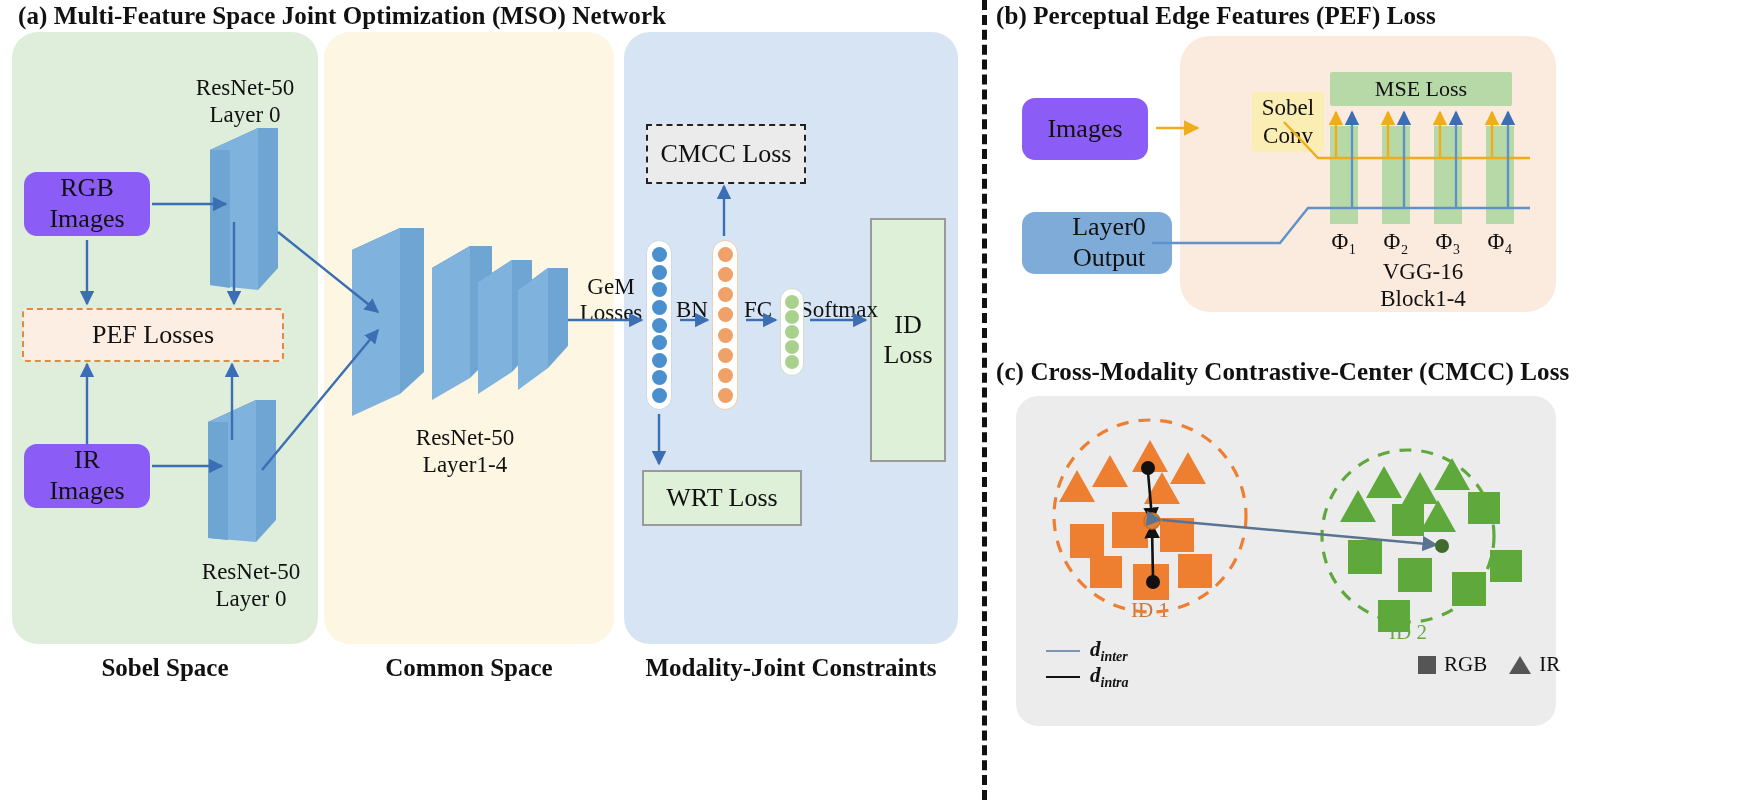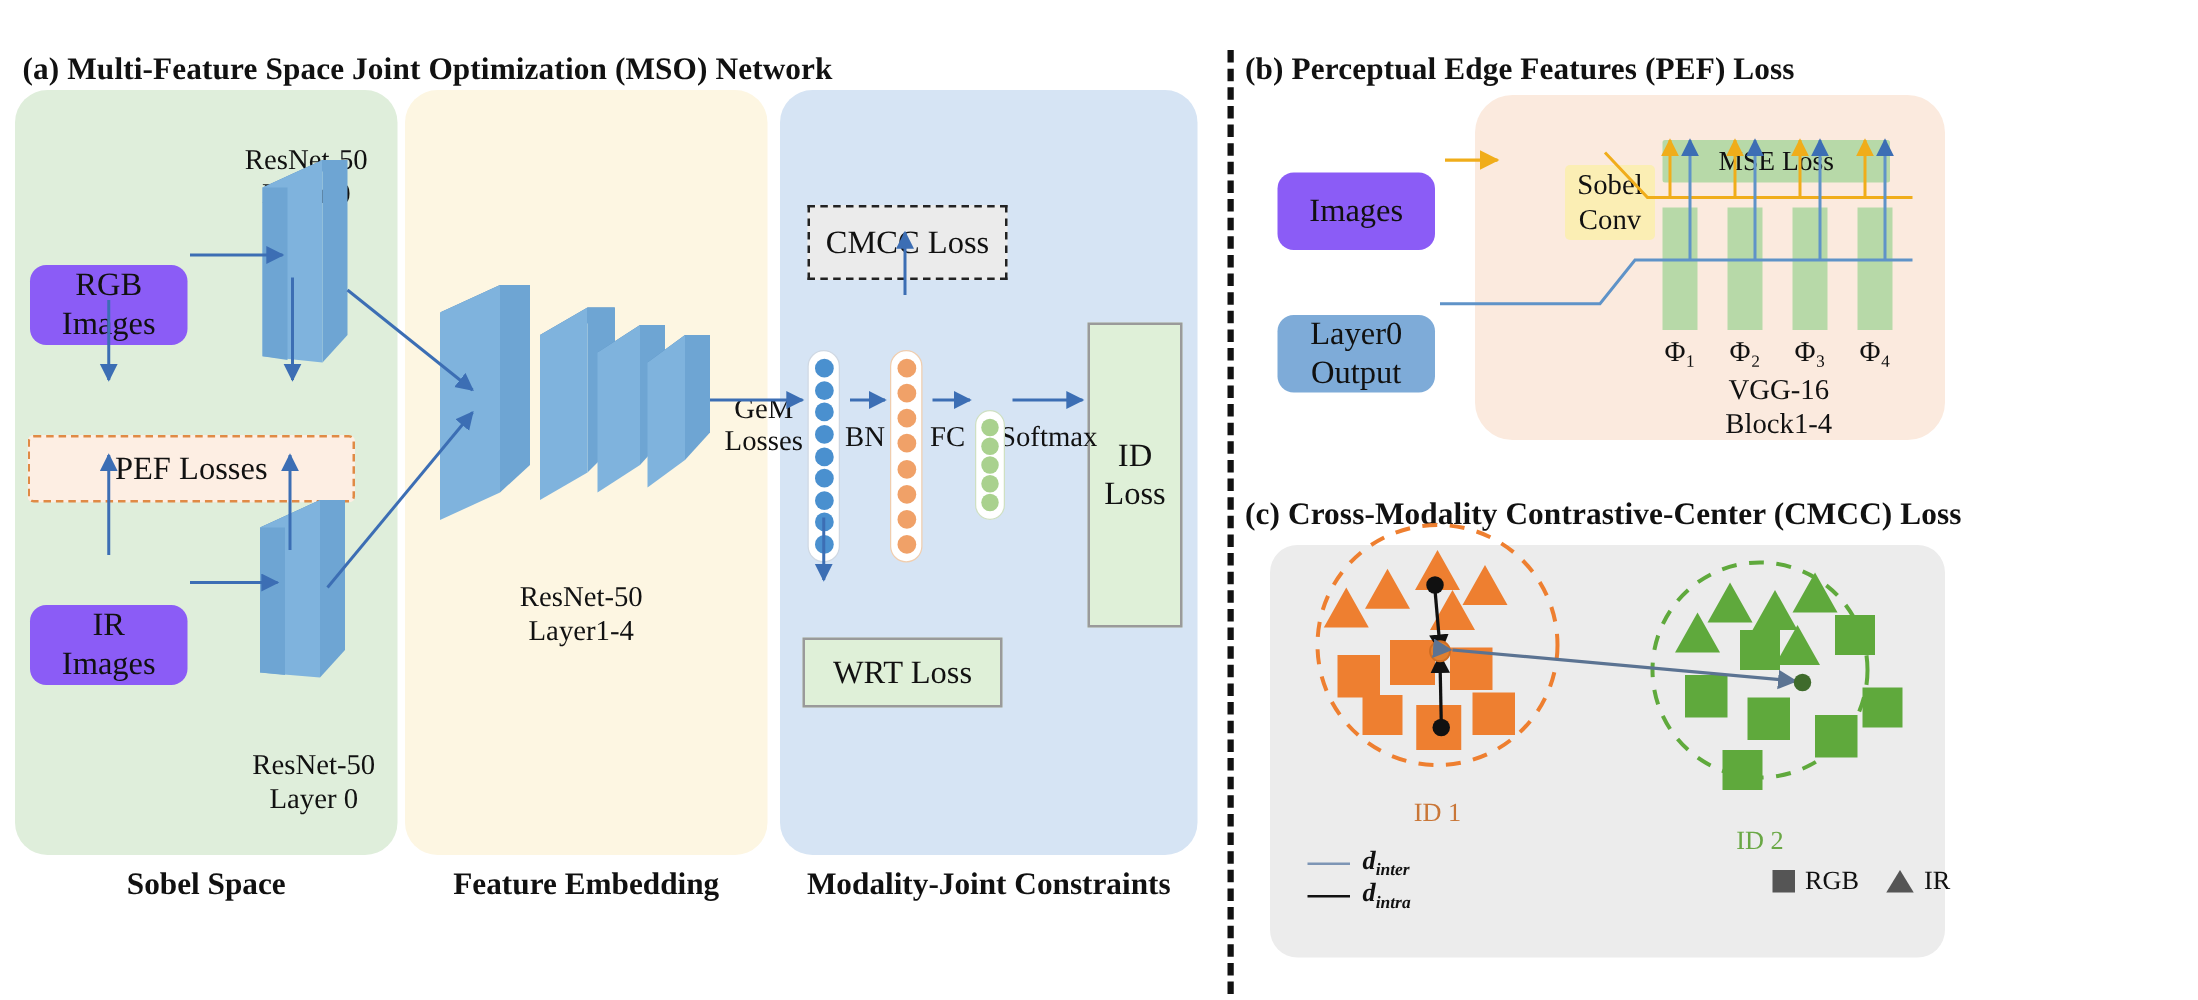--- a/index.html
+++ b/index.html
@@ -1,35 +1,35 @@
 <!DOCTYPE html>
 <html><head>
 <meta charset="utf-8">
 <style>
   html,body{margin:0;padding:0;background:#fff;}
   body{width:1758px;height:800px;position:relative;
        font-family:"Liberation Serif","DejaVu Serif",serif;color:#111;overflow:hidden;}
-  .abs{position:absolute;margin-top:40px;}
+  .abs{position:absolute;}
   .ctr{display:flex;align-items:center;justify-content:center;text-align:center;}
 
   
   .ptitle{font-weight:bold;font-size:25px;letter-spacing:.1px;white-space:nowrap;}
 
   
   .pane{border-radius:26px;}
   .pane-green{background:#dfeedb;}
   .pane-cream{background:#fdf6e2;}
   .pane-blue{background:#d6e4f4;}
   .pane-peach{background:#fbeade;border-radius:30px;}
   .pane-grey{background:#ececec;border-radius:22px;}
 
   
   .rbox{border-radius:13px;line-height:1.18;font-size:26px;}
   .box-orange{background:#8b5cf6;}
-  .box-blue{background:#7eabd8;}
+  .box-blue{background:#7eabd8;padding-left:24px;}
   .box-yellow{background:#fbeeb4;border-radius:4px;}
 
   
   .lossbox{font-size:26px;line-height:1.15;}
   .loss-dashed-orange{background:#fdeee3;border:2px dashed #e08a45;border-radius:5px;}
   .loss-dashed-black{background:#ebebeb;border:2.5px dashed #222;}
   .loss-green{background:#dff0d8;border:2px solid #9a9a9a;}
 
   
   .neurocol{border-radius:14px;background:#fff;display:flex;flex-direction:column;
@@ -113,21 +113,21 @@
     <span class="dot" style="width: 14px; height: 14px; background: rgb(169, 209, 142);"></span>
     <span class="dot" style="width: 14px; height: 14px; background: rgb(169, 209, 142);"></span>
     <span class="dot" style="width: 14px; height: 14px; background: rgb(169, 209, 142);"></span>
     <span class="dot" style="width: 14px; height: 14px; background: rgb(169, 209, 142);"></span>
   </div>
 
 <div class="abs cap" style="left:12px;top:652px;width:306px;">
   <div>Sobel Space</div>
 </div>
 <div class="abs cap" style="left:324px;top:652px;width:290px;">
-  <div>Feature Embedding</div>
+  <div>Common Space</div>
 </div>
 <div class="abs cap" style="left:624px;top:652px;width:334px;">Modality-Joint Constraints</div>
 
 <svg width="1758" height="800" style="pointer-events:none;">
   <defs>
     <marker id="ab" markerWidth="7" markerHeight="7" refX="5.4" refY="3" orient="auto">
       <path d="M0,0 L6,3 L0,6 z" fill="#3c6eb4"></path>
     </marker>
     <marker id="ay" markerWidth="7" markerHeight="7" refX="5.4" refY="3" orient="auto">
       <path d="M0,0 L6,3 L0,6 z" fill="#f0ad1a"></path>

